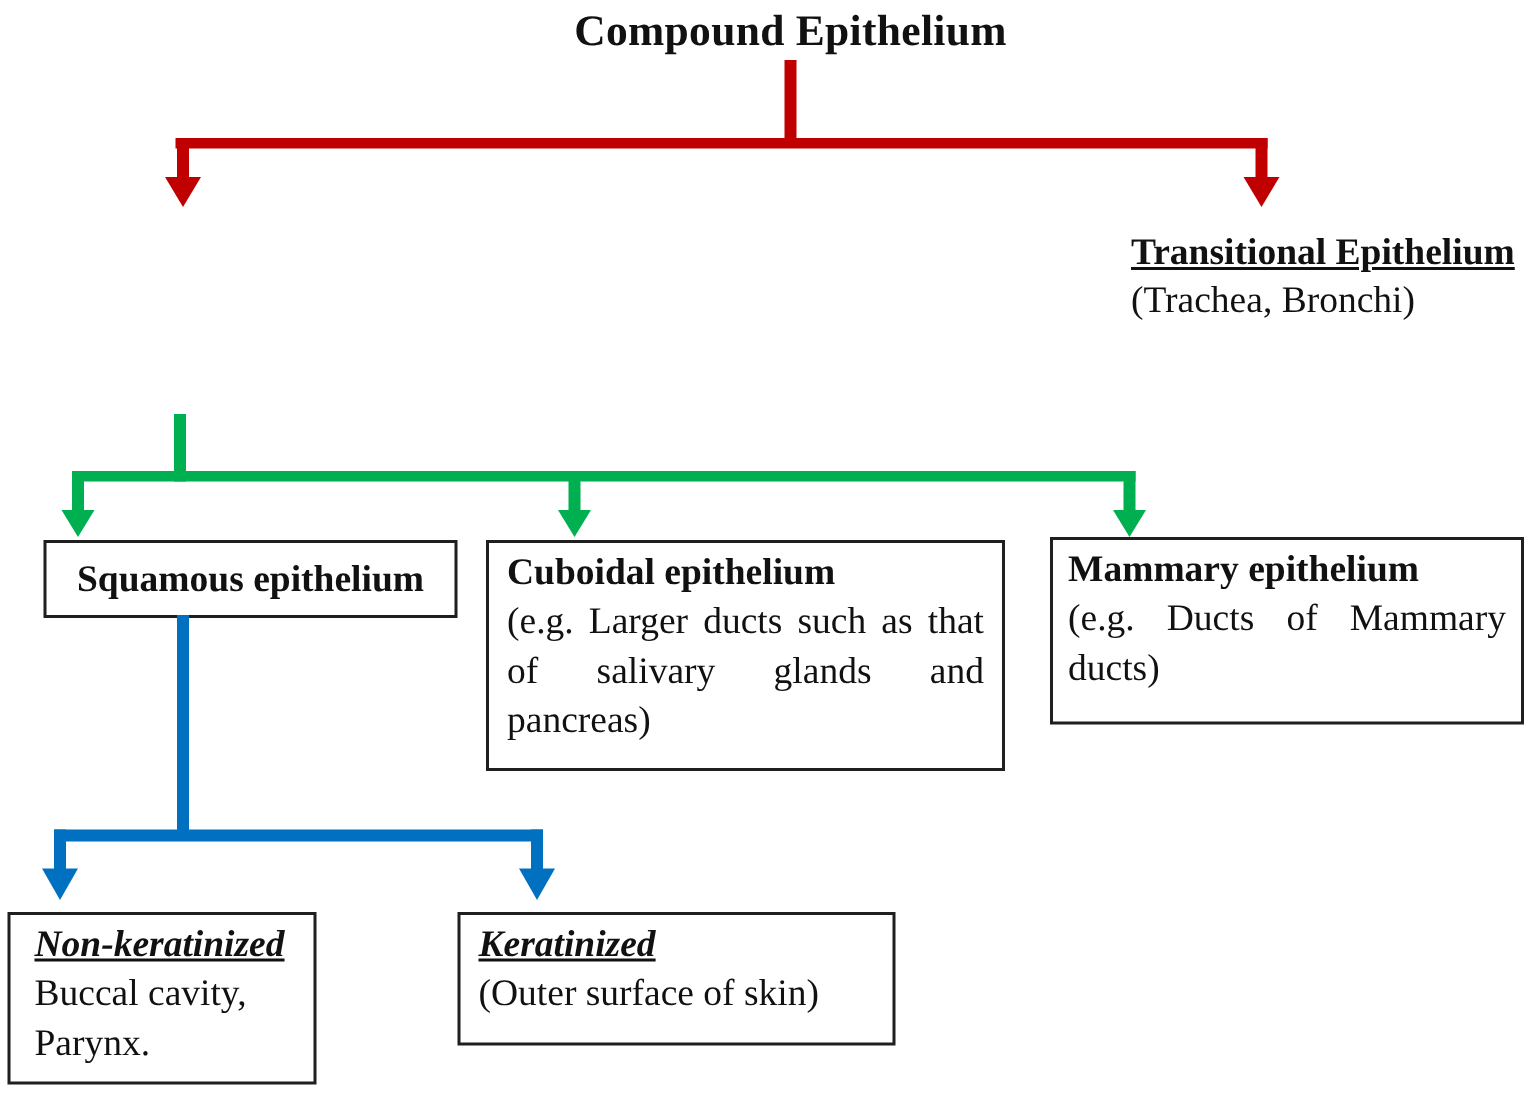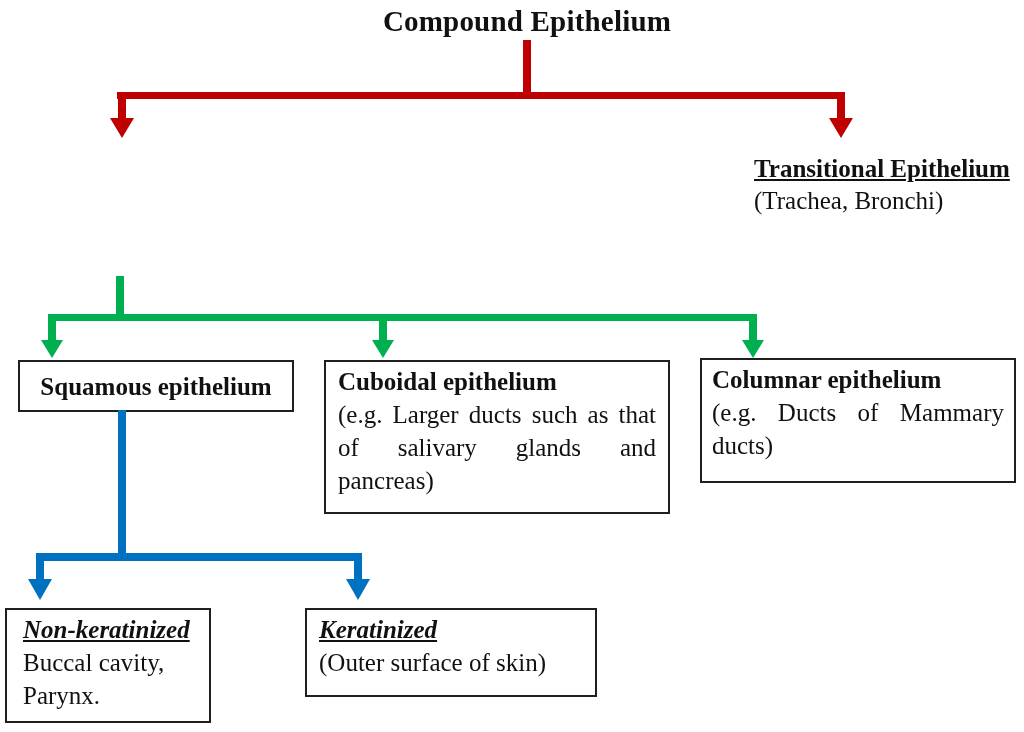--- a/index.html
+++ b/index.html
@@ -61,29 +61,29 @@
 
   <div class="seg green" style="left:116px;top:276px;width:8px;height:45px"></div>
   <div class="seg green" style="left:48px;top:314px;width:709px;height:7px"></div>
   <div class="seg green" style="left:48px;top:314px;width:8px;height:28px"></div>
   <div class="arrowhead green" style="left:41px;top:340px"></div>
   <div class="seg green" style="left:379px;top:314px;width:8px;height:28px"></div>
   <div class="arrowhead green" style="left:372px;top:340px"></div>
   <div class="seg green" style="left:749px;top:314px;width:8px;height:28px"></div>
   <div class="arrowhead green" style="left:742px;top:340px"></div>
 
-  <div class="box center" style="left:18px;top:360px;width:276px;height:52px">
+  <div class="box center" style="left:29px;top:360px;width:276px;height:52px">
     <div class="bx-heading">Squamous epithelium</div>
   </div>
   <div class="box" style="left:324px;top:360px;width:346px;height:154px;padding:3px 12px">
     <div class="bx-heading">Cuboidal epithelium</div>
     <div class="bx-desc">(e.g. Larger ducts such as that of salivary glands and pancreas)</div>
   </div>
   <div class="box" style="left:700px;top:358px;width:316px;height:125px;padding:3px 10px">
-    <div class="bx-heading">Columnar epithelium</div>
+    <div class="bx-heading">Mammary epithelium</div>
     <div class="bx-desc">(e.g. Ducts of Mammary ducts)</div>
   </div>
 
   <div class="seg blue" style="left:118px;top:410px;width:8px;height:147px"></div>
   <div class="seg blue" style="left:36px;top:553px;width:326px;height:8px"></div>
   <div class="seg blue" style="left:36px;top:553px;width:8px;height:28px"></div>
   <div class="arrowhead blue" style="left:28px;top:579px"></div>
   <div class="seg blue" style="left:354px;top:553px;width:8px;height:28px"></div>
   <div class="arrowhead blue" style="left:346px;top:579px"></div>
 

